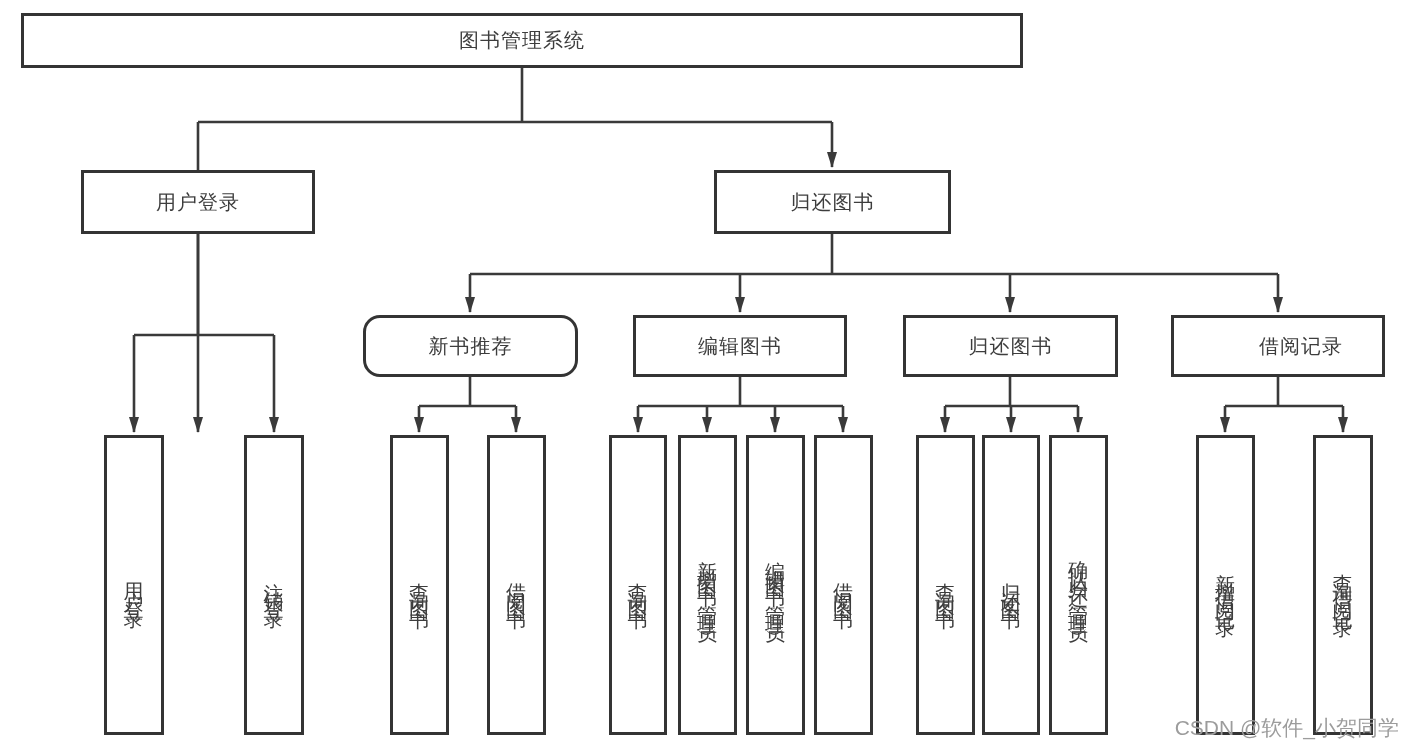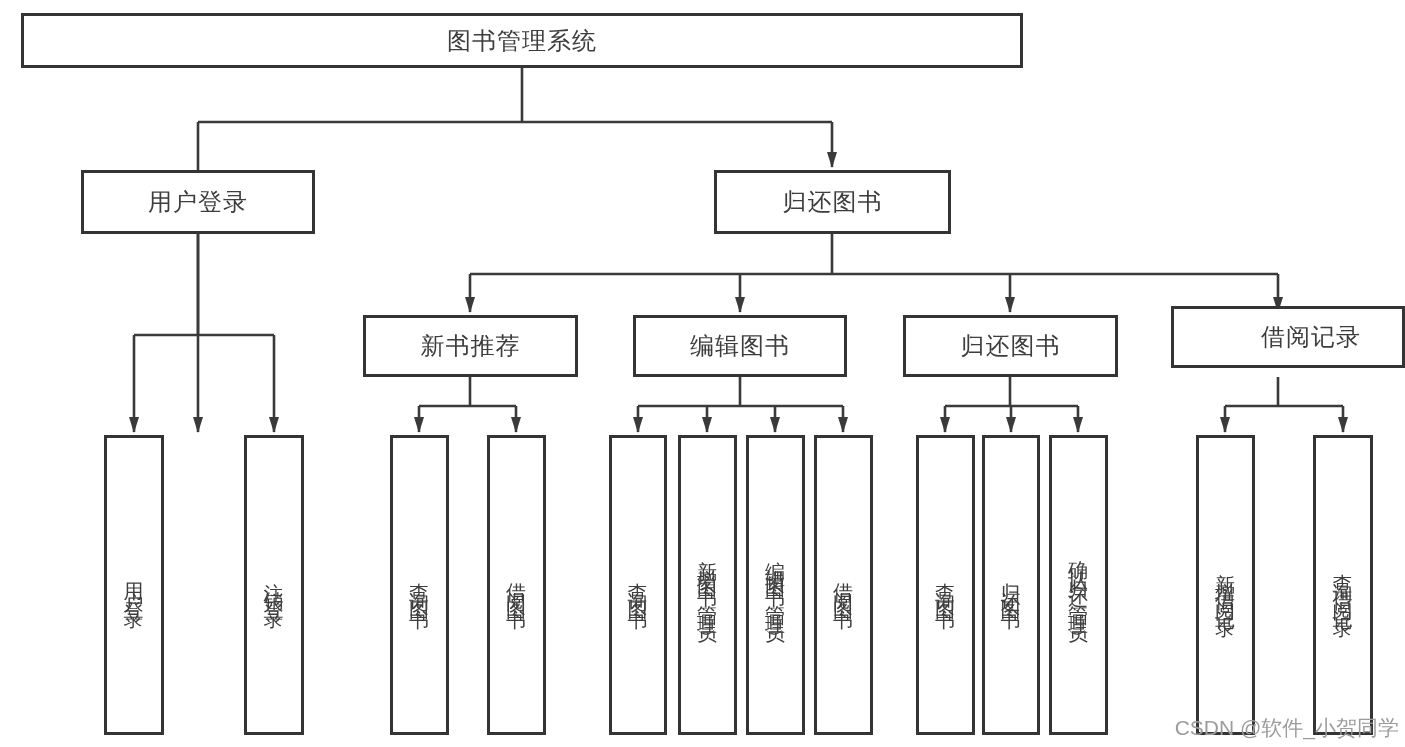--- a/index.html
+++ b/index.html
@@ -31,21 +31,21 @@
     position: absolute;
     box-sizing: border-box;
     background: #ffffff;
     border: 3px solid var(--color-border);
     display: flex;
     align-items: center;
     justify-content: center;
     color: var(--color-text);
   }
   .h-node span {
-    font-size: 24px;
+    font-size: 20px;
     letter-spacing: 1px;
     white-space: nowrap;
   }
   .v-node span {
     writing-mode: vertical-lr;
     text-orientation: mixed;
     font-size: 20px;
     line-height: 1;
     letter-spacing: 9px;
   }
@@ -121,30 +121,30 @@
   <span>图书管理系统</span>
 </div>
 
 <div class="node h-node" style="left:81px; top:170px; width:234px; height:64px;">
   <span>用户登录</span>
 </div>
 <div class="node h-node" style="left:714px; top:170px; width:237px; height:64px;">
   <span>归还图书</span>
 </div>
 
-<div class="node h-node" style="left:363px; top:315px; width:215px; height:62px;">
+<div class="node h-node" style="left:363px; top:315px; width:215px; height:62px;border-radius:17px;">
   <span>新书推荐</span>
 </div>
 <div class="node h-node" style="left:633px; top:315px; width:214px; height:62px;">
   <span>编辑图书</span>
 </div>
 <div class="node h-node" style="left:903px; top:315px; width:215px; height:62px;">
   <span>归还图书</span>
 </div>
-<div class="node h-node" style="left:1171px; top:306px; width:234px; height:62px;padding-left:46px;">
+<div class="node h-node" style="left:1171px; top:315px; width:214px; height:62px;padding-left:46px;">
   <span>借阅记录</span>
 </div>
 
 <div class="node v-node" style="left:104px; top:435px; width:60px; height:300px;">
   <span>用户登录</span>
 </div>
 <div class="node v-node" style="left:244px; top:435px; width:60px; height:300px;">
   <span>注销登录</span>
 </div>
 

